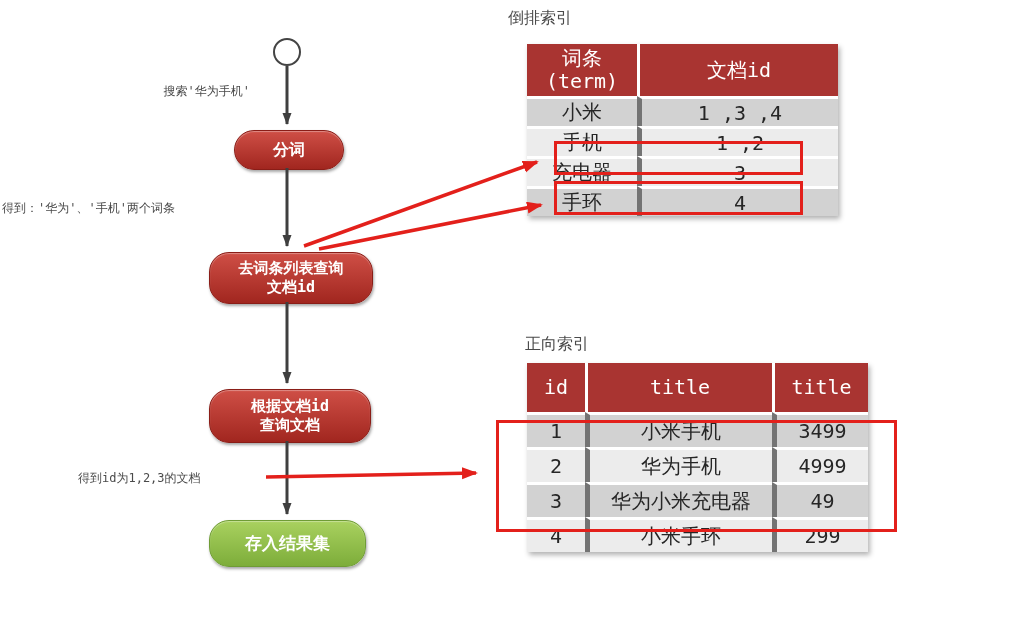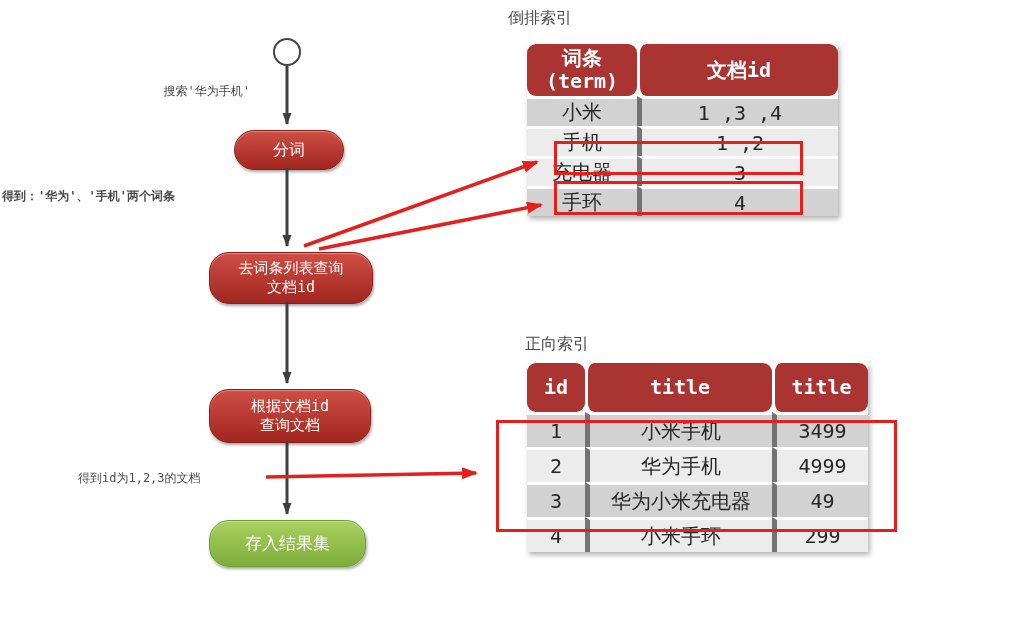--- a/index.html
+++ b/index.html
@@ -5,21 +5,21 @@
   html,body{margin:0;padding:0;background:#fff;}
   .canvas{
     position:relative;width:1024px;height:620px;background:#ffffff;overflow:hidden;
     font-family:"DejaVu Sans Mono","DejaVu Sans","Liberation Sans",sans-serif;
   }
   svg.overlay{position:absolute;left:0;top:0;z-index:5;pointer-events:none;}
 
   
   .step{
     position:absolute;z-index:3;display:flex;align-items:center;justify-content:center;
-    color:#fff;font-weight:400;text-align:center;white-space:pre-line;
+    color:#fff;font-weight:700;text-align:center;white-space:pre-line;
     border-radius:20px;line-height:1.25;
     box-shadow:1px 2px 3px rgba(0,0,0,.35), inset 0 1px 1px rgba(255,255,255,.35);
   }
   .step.red{
     background:linear-gradient(to bottom,var(--step-red-top,#cf4f46),var(--step-red-bottom,#a1261f));
     border:1px solid #8a1d17;
   }
   .step.green{
     background:linear-gradient(to bottom,var(--step-green-top,#a9d15f),var(--step-green-bottom,#7dad3a));
     border:1px solid #6f9c35;
@@ -28,38 +28,38 @@
   #step-2{left:209px;top:252px;width:162px;height:50px;font-size:15px;}
   #step-3{left:209px;top:389px;width:160px;height:52px;font-size:15px;}
   #step-4{left:209px;top:520px;width:155px;height:45px;font-size:17px;}
 
   
   .note{
     position:absolute;z-index:2;color:var(--label-gray,#4a4a4a);
     font-size:12px;white-space:pre-line;line-height:25px;
   }
   #note-0{left:90px;top:79px;width:160px;text-align:right;}
-  #note-1{left:2px;top:184px;width:270px;font-weight:bold;}
+  #note-1{left:2px;top:196px;width:270px;}
   #note-2{left:45px;top:316px;width:240px;}
   #note-3{left:78px;top:466px;width:192px;}
 
   
   .tbl-title{position:absolute;z-index:2;color:var(--label-gray,#4a4a4a);font-size:16px;}
   #inv-title{left:508px;top:8px;}
   #fwd-title{left:525px;top:334px;}
 
   
   table.idx{
     position:absolute;z-index:1;border-collapse:separate;border-spacing:0;
     table-layout:fixed;box-shadow:2px 3px 5px rgba(0,0,0,.3);
   }
   table.idx th{
-    background:var(--table-header-red,#a93431);color:#fff;font-weight:700;
+    background:var(--table-header-red,#a93431);color:#fff;font-weight:400;
     text-align:center;vertical-align:middle;white-space:pre-line;
-    font-size:20px;line-height:1.15;padding:2px;box-sizing:border-box;border-radius:9px;
+    font-size:20px;line-height:1.15;padding:2px;box-sizing:border-box;
   }
   table.idx th + th{border-left:3px solid #fff;}
   table.idx td{
     text-align:center;vertical-align:middle;color:#262626;font-size:20px;
     padding:0;box-sizing:border-box;border-top:3px solid #fff;
   }
   table.idx td + td{border-left:5px solid #737373;}
   table.idx tr.dark td{background:var(--row-dark,#d2d2d2);}
   table.idx tr.light td{background:var(--row-light,#ececec);}
 

